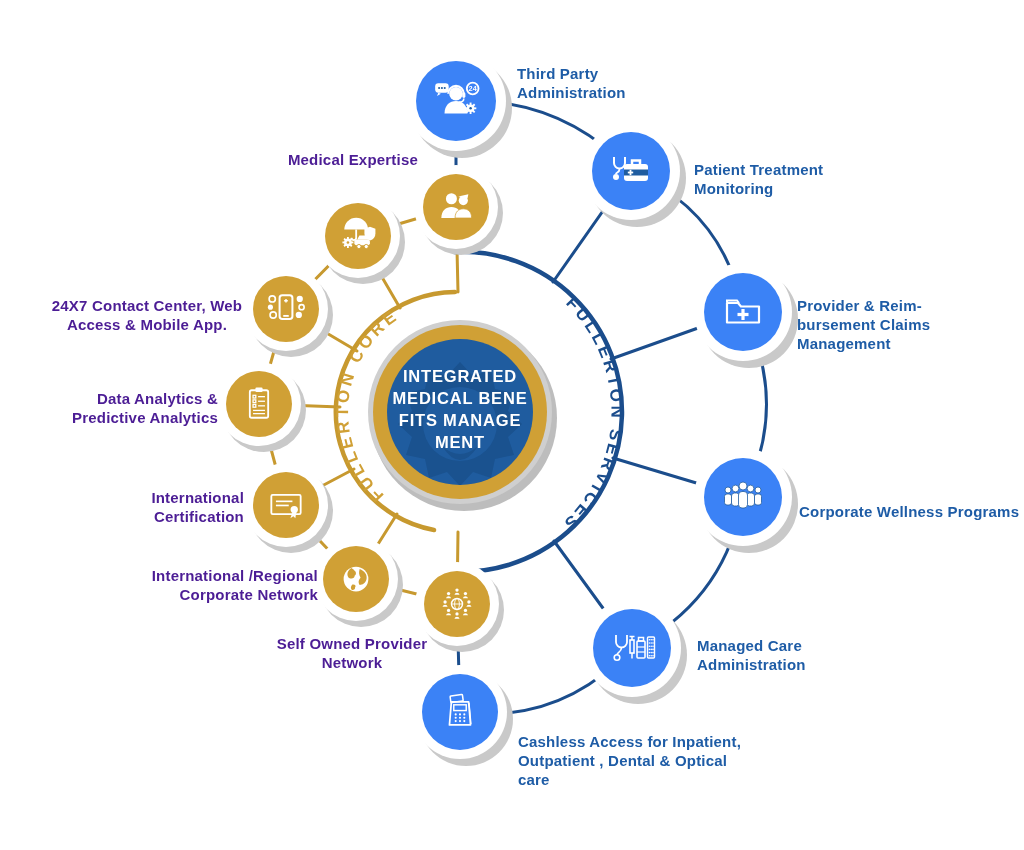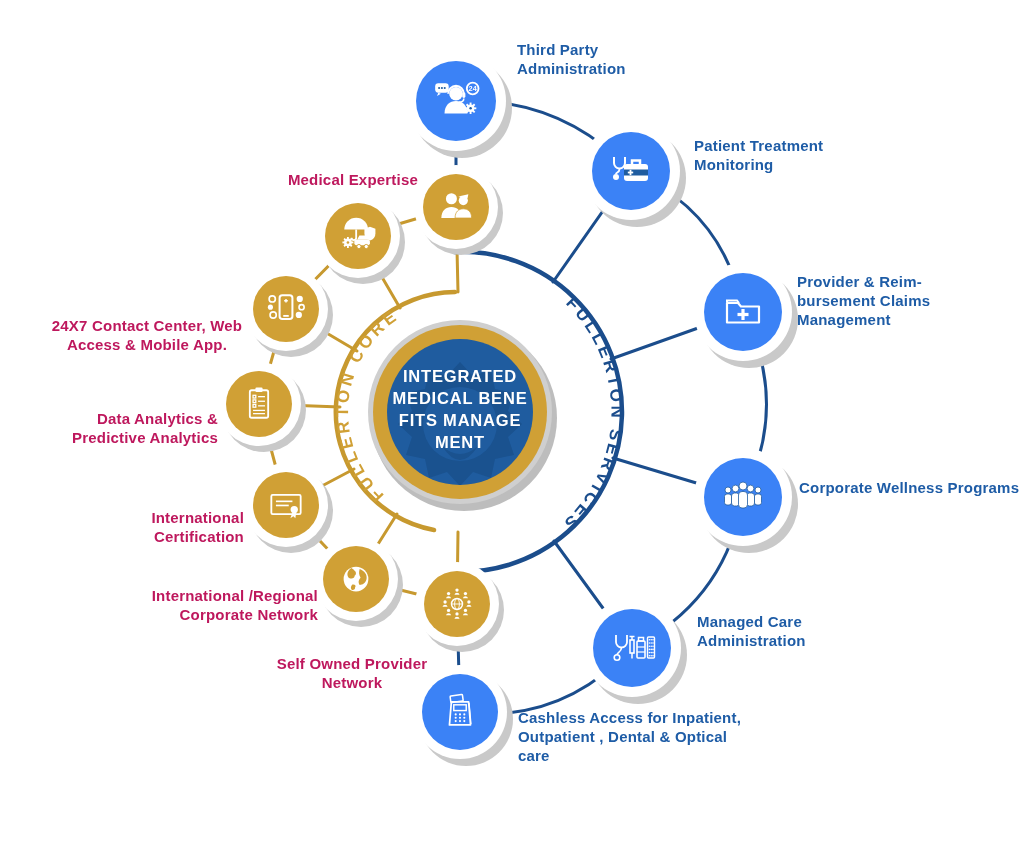--- a/index.html
+++ b/index.html
@@ -9,22 +9,22 @@
   svg text{font-family:"Liberation Sans",sans-serif;}
   .node{position:absolute;border-radius:50%;background:#ffffff;
         display:flex;align-items:center;justify-content:center;z-index:2;}
   .node .inner{border-radius:50%;display:flex;align-items:center;justify-content:center;}
   .core-node{box-shadow:5px 6px 0 #c9c9c9;}
   .svc-node{box-shadow:6px 7px 0 #c9c9c9;}
   .core-node .inner{background:#D0A035;width:66px;height:66px;}
   .svc-node .inner{background:#3b82f6;}
   .label{position:absolute;font-weight:bold;font-size:15px;line-height:1.28;
          white-space:pre-line;letter-spacing:0.2px;z-index:3;}
-  .core-label{color:#be185d;text-align:right;margin-top:20px;}
-  .svc-label{color:#1E5CA6;text-align:left;}
+  .core-label{color:#4c1d95;text-align:right;}
+  .svc-label{color:#1E5CA6;text-align:left;margin-top:24px;}
   .center-label{text-align:center;}
 </style>
 </head>
 <body>
 
 <div class="stage">
 
   <svg class="underlay" width="1024" height="850" viewBox="0 0 1024 850">
     <defs>
       <path id="coreTextPath" d="M 407 511 A 112 112 0 0 1 425 306" fill="none"></path>

